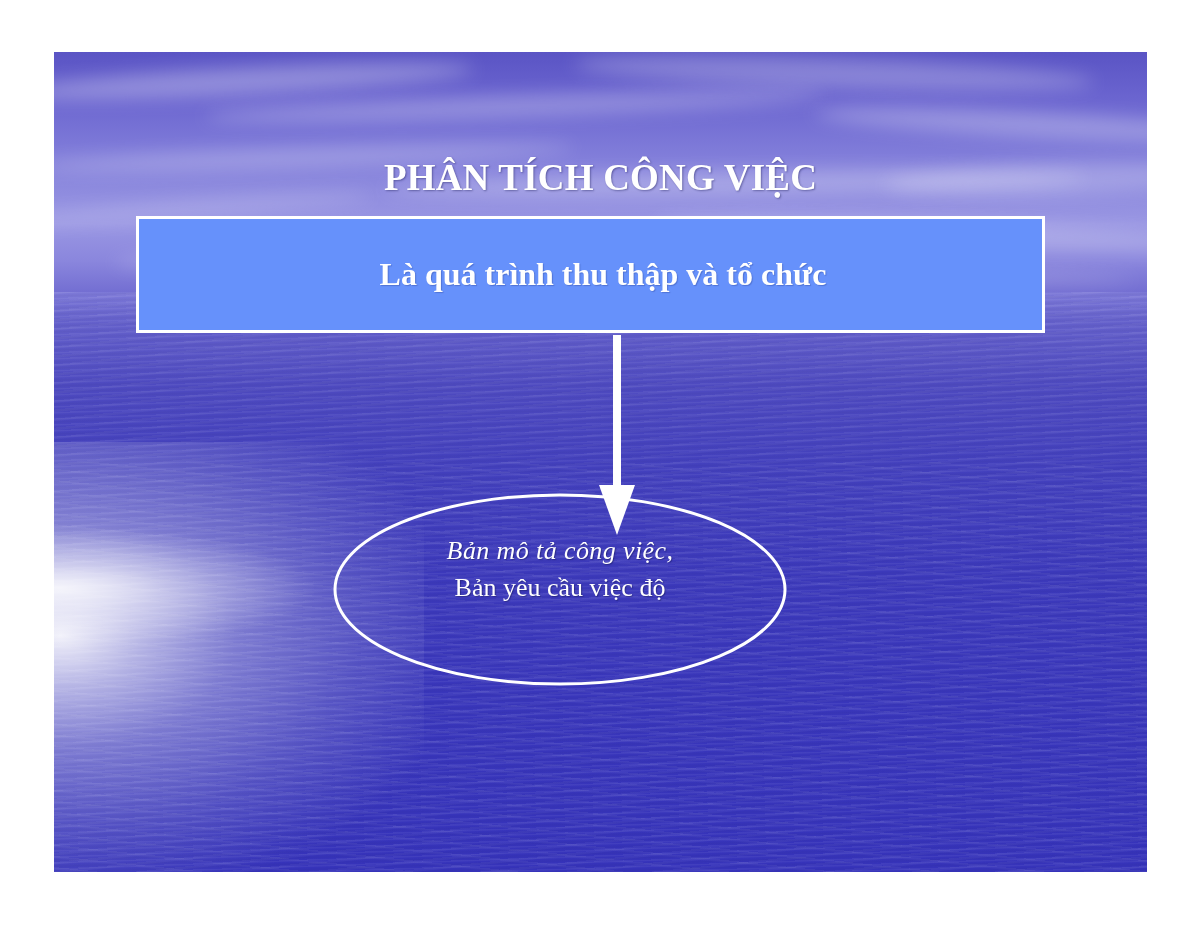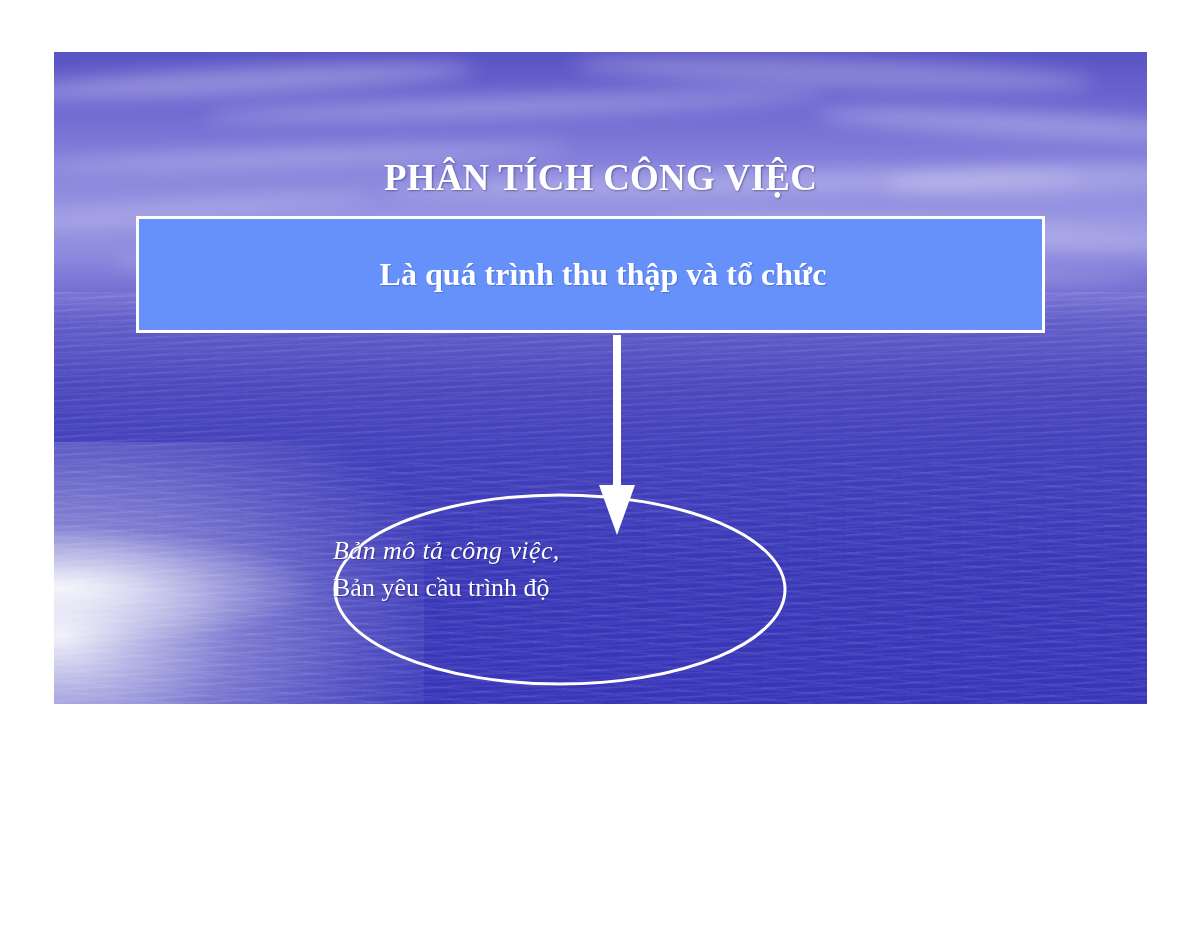--- a/index.html
+++ b/index.html
@@ -18,21 +18,21 @@
     background: #ffffff;
     font-family: "Liberation Serif", "DejaVu Serif", serif;
   }
 
   
   #slide {
     position: absolute;
     left: 54px;
     top: 52px;
     width: 1093px;
-    height: 652px;
+    height: 820px;
     overflow: hidden;
     background: #8b5cf6;
   }
 
   
   .sky {
     position: absolute;
     left: 0; top: 0;
     width: 100%;
     height: 246px;
@@ -201,21 +201,21 @@
   #output-ellipse .ell-shape {
     position: absolute;
     left: 0; top: 0;
     width: 100%; height: 100%;
   }
   #output-ellipse .ell-text {
     position: absolute;
     left: 0;
     top: 40px;
     width: 100%;
-    text-align: left;
+    text-align: center;
     color: #ffffff;
   }
   #output-ellipse .ell-text .line {
     font-size: 26px;
     line-height: 1.42;
     color: #ffffff;
     white-space: nowrap;
     text-shadow: 1px 1px 1px rgba(25,25,90,0.5);
   }
   #output-ellipse .ell-text .line.italic {
@@ -261,18 +261,18 @@
       <rect x="17" y="0" width="8" height="158" fill="#ffffff"></rect>
       <polygon points="3,150 39,150 21,200" fill="#ffffff"></polygon>
     </svg>
 
     <div id="output-ellipse">
       <svg class="ell-shape" viewBox="0 0 454 193">
         <ellipse cx="227" cy="96.5" rx="225" ry="94.5" fill="none" stroke="#ffffff" stroke-width="3"></ellipse>
       </svg>
       <div class="ell-text">
         <div class="line italic">Bản mô tả công việc,</div>
-        <div class="line">Bản yêu cầu trình độ</div>
+        <div class="line">Bản yêu cầu việc độ</div>
       </div>
     </div>
 
   </div>
 </div>
 
 </body></html>

